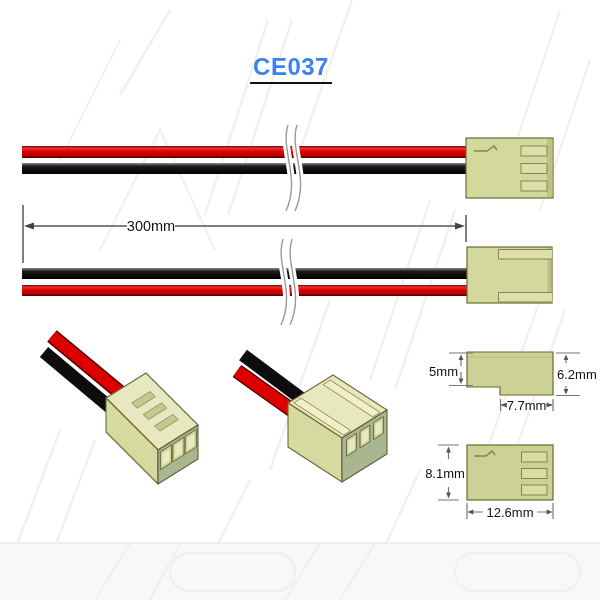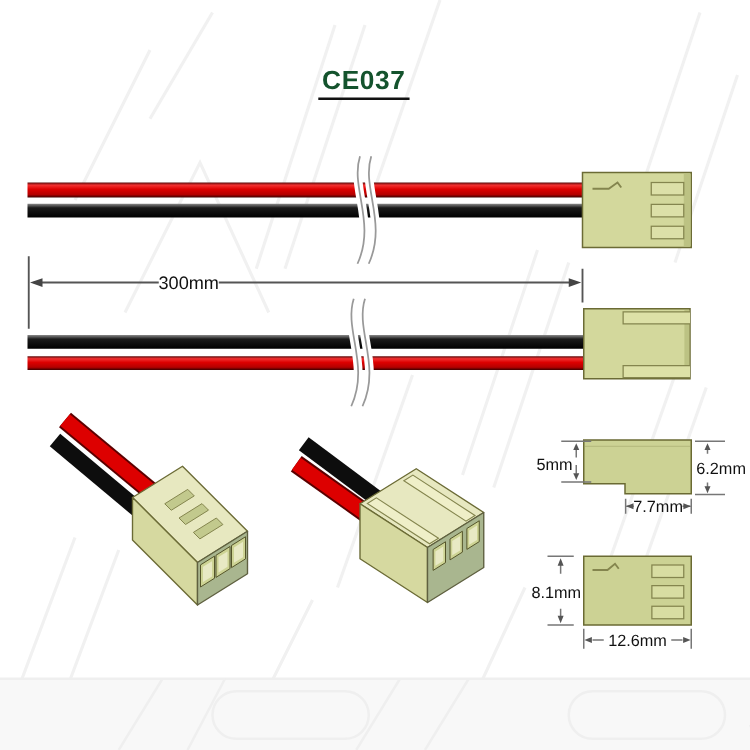--- a/index.html
+++ b/index.html
@@ -3,21 +3,21 @@
 <meta charset="utf-8">
 <style>
   html,body{margin:0;padding:0;background:#fff;}
   .canvas{
     position:relative;width:600px;height:600px;background:#ffffff;overflow:hidden;
     font-family:"Liberation Sans", sans-serif;
   }
   .canvas svg{position:absolute;left:0;top:0;}
   .page-title{
     position:absolute;top:53px;left:291px;transform:translateX(-50%);
-    font-size:21px;font-weight:bold;color:#14532d;
+    font-size:24px;font-weight:bold;color:#3b82f6;
     border-bottom:2px solid #111;padding:0 3px 1px 3px;letter-spacing:.5px;
     white-space:nowrap;z-index:3;
   }
   .dim-text{fill:#111;font-family:"Liberation Sans",sans-serif;}
 </style>
 </head>
 <body>
 
 <div class="canvas">
 

